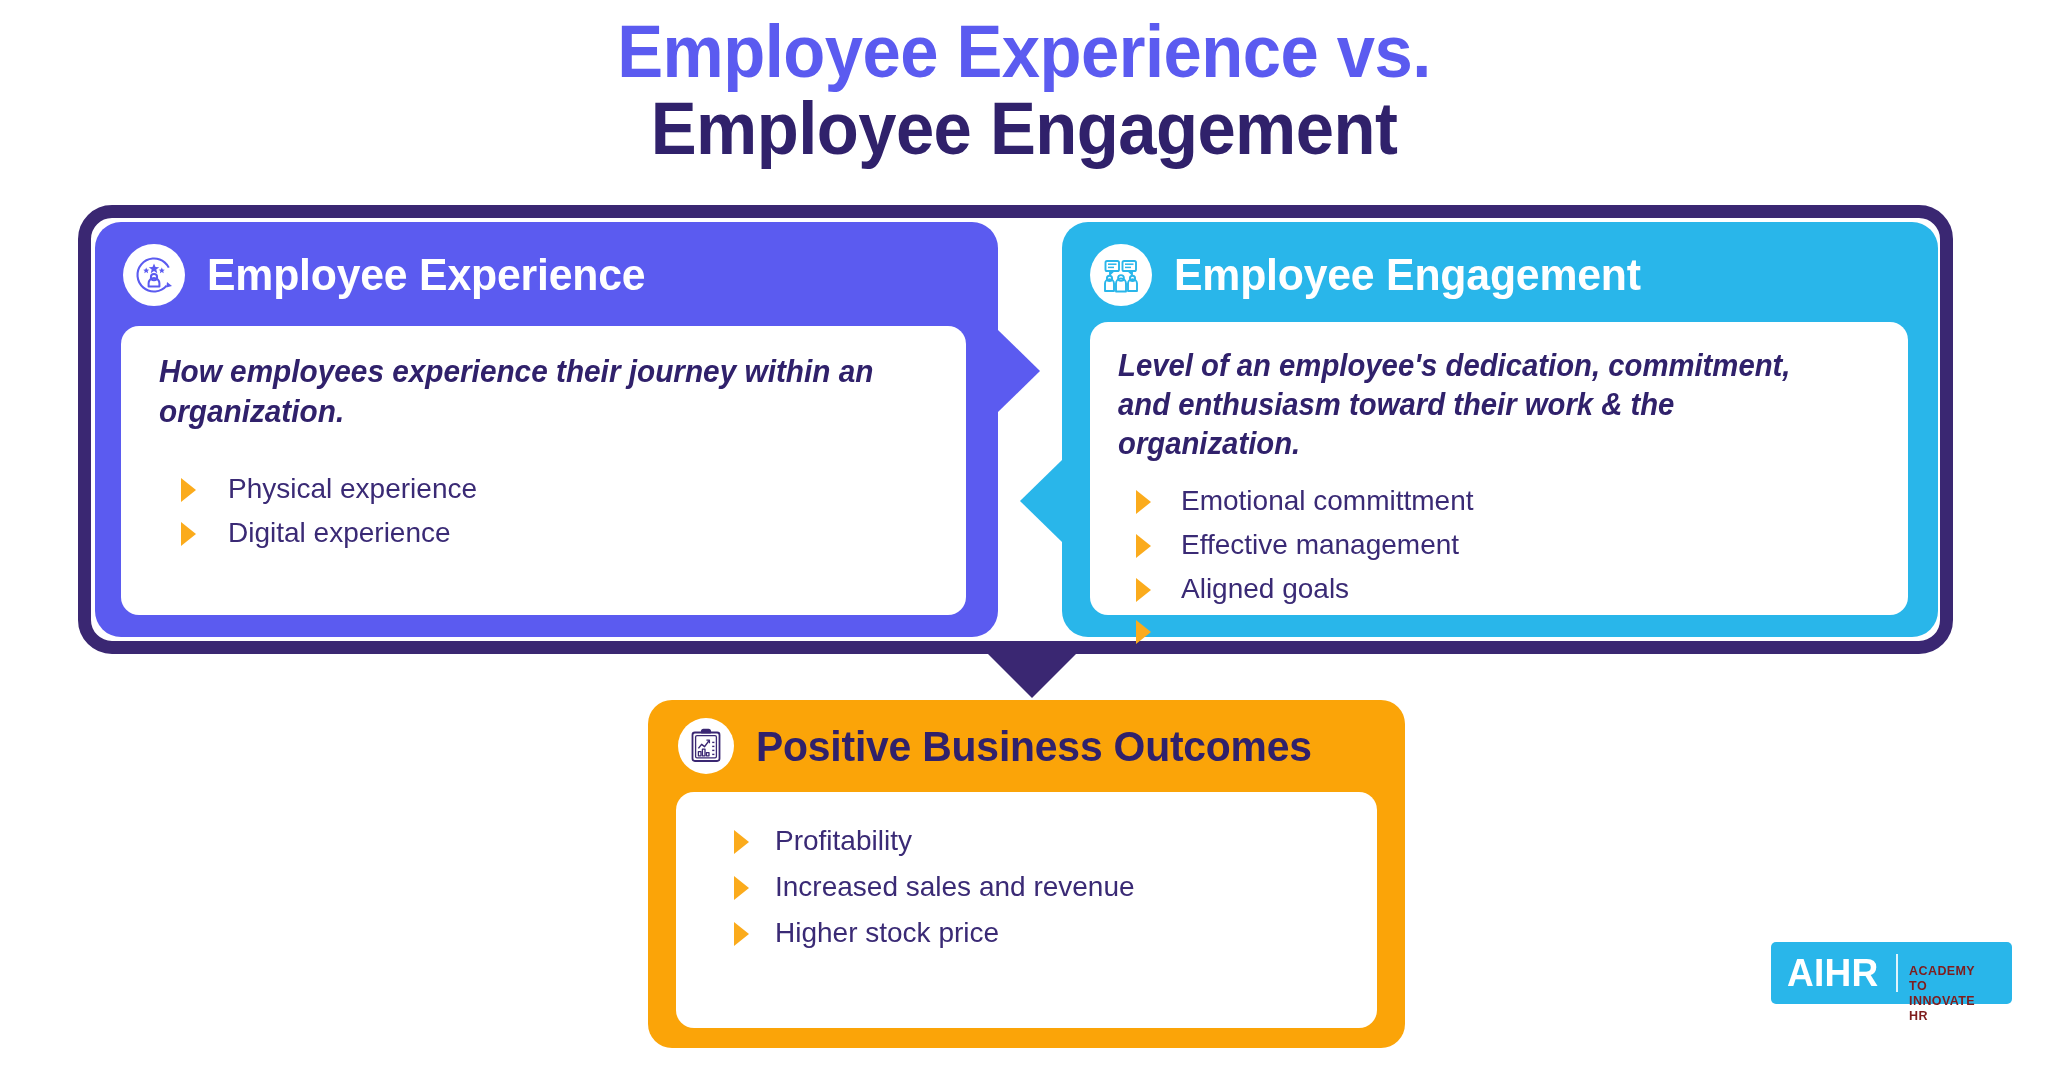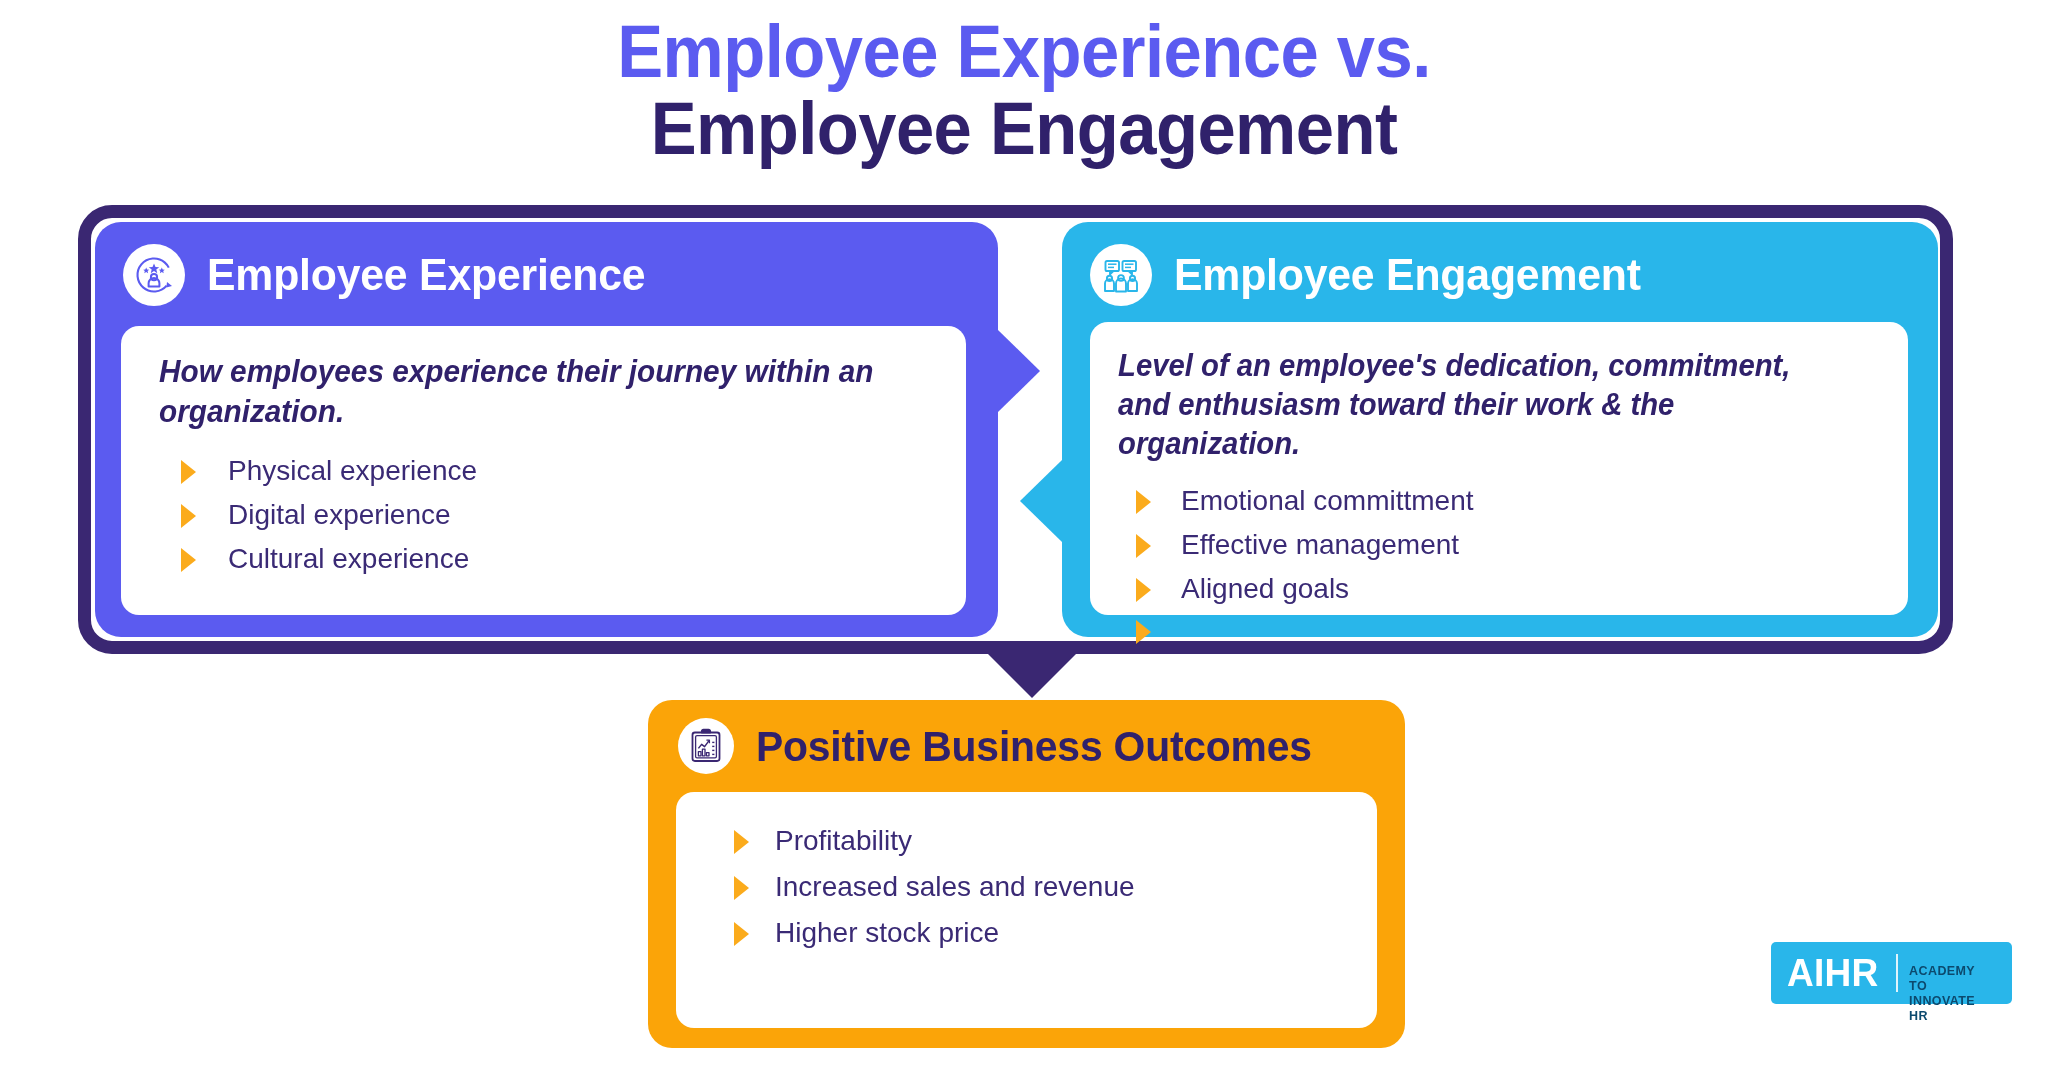--- a/index.html
+++ b/index.html
@@ -71,21 +71,21 @@
   .panel-ob { left: 28px; right: 28px; top: 92px; bottom: 20px; padding: 24px 28px 0 28px; }
 
   .blurb {
     font-family: "Liberation Sans Narrow", "Liberation Sans", sans-serif;
     font-weight: 700; font-style: italic;
     font-size: 31px; line-height: 1.28; color: #30216b;
     transform: scaleX(0.96); transform-origin: left top;
   }
   .panel-eg .blurb { font-size: 30.5px; }
 
-  ul.bullets { list-style: none; margin-top: 18px; }
+  ul.bullets { list-style: none; margin-top: 36px; }
   .panel-eg ul.bullets { margin-top: 16px; }
   .panel-ob ul.bullets { margin-top: 2px; }
 
   ul.bullets li {
     display: flex; align-items: center;
     font-size: 28px; color: #3a2a75; font-weight: 400;
     line-height: 1.0; padding: 8px 0;
   }
   .panel-ob ul.bullets li { padding: 9px 0; }
 
@@ -130,21 +130,21 @@
     width: 241px; height: 62px;
     background: #29b6ea; border-radius: 5px;
     display: flex; align-items: center; padding: 12px 16px;
   }
   .logo-mark {
     font-family: "Liberation Sans Narrow", "Liberation Sans", sans-serif;
     font-weight: 700; font-size: 39px; color: #ffffff;
     letter-spacing: 0.2px; transform: scaleX(0.95); transform-origin: left center;
   }
   .logo-rule { width: 2px; height: 38px; background: #ffffff; opacity: .85; margin: 0 11px 0 13px; }
-  .logo-sub { color: #0c4a6e; font-size: 12.5px; font-weight: 700; line-height: 1.22; letter-spacing: 0.4px; margin-top: 42px; }
+  .logo-sub { color: #7f1d1d; font-size: 12.5px; font-weight: 700; line-height: 1.22; letter-spacing: 0.4px; margin-top: 42px; }
 </style>
 </head>
 <body>
 
 <div class="stage">
 
   <div class="title-block">
     <div class="title-line title-line-1">Employee Experience vs.</div>
     <div class="title-line title-line-2">Employee Engagement</div>
   </div>
@@ -169,24 +169,20 @@
     <div class="panel panel-ee">
       <p class="blurb">How employees experience their journey within an organization.</p>
       <ul class="bullets">
         <li>
           <span class="tri"></span>
           <span>Physical experience</span>
         </li>
         <li>
           <span class="tri"></span>
           <span>Digital experience</span>
-        </li>
-        <li>
-          <span class="tri"></span>
-          <span>Cultural experience</span>
         </li>
       </ul>
     </div>
   </div>
 
   <div class="card card-eg">
     <div class="card-head">
       <span class="badge">
         <svg width="44" height="44" viewBox="0 0 44 44" aria-hidden="true">
           <g fill="none" stroke="#29b6ea" stroke-width="1.9" stroke-linejoin="round">

